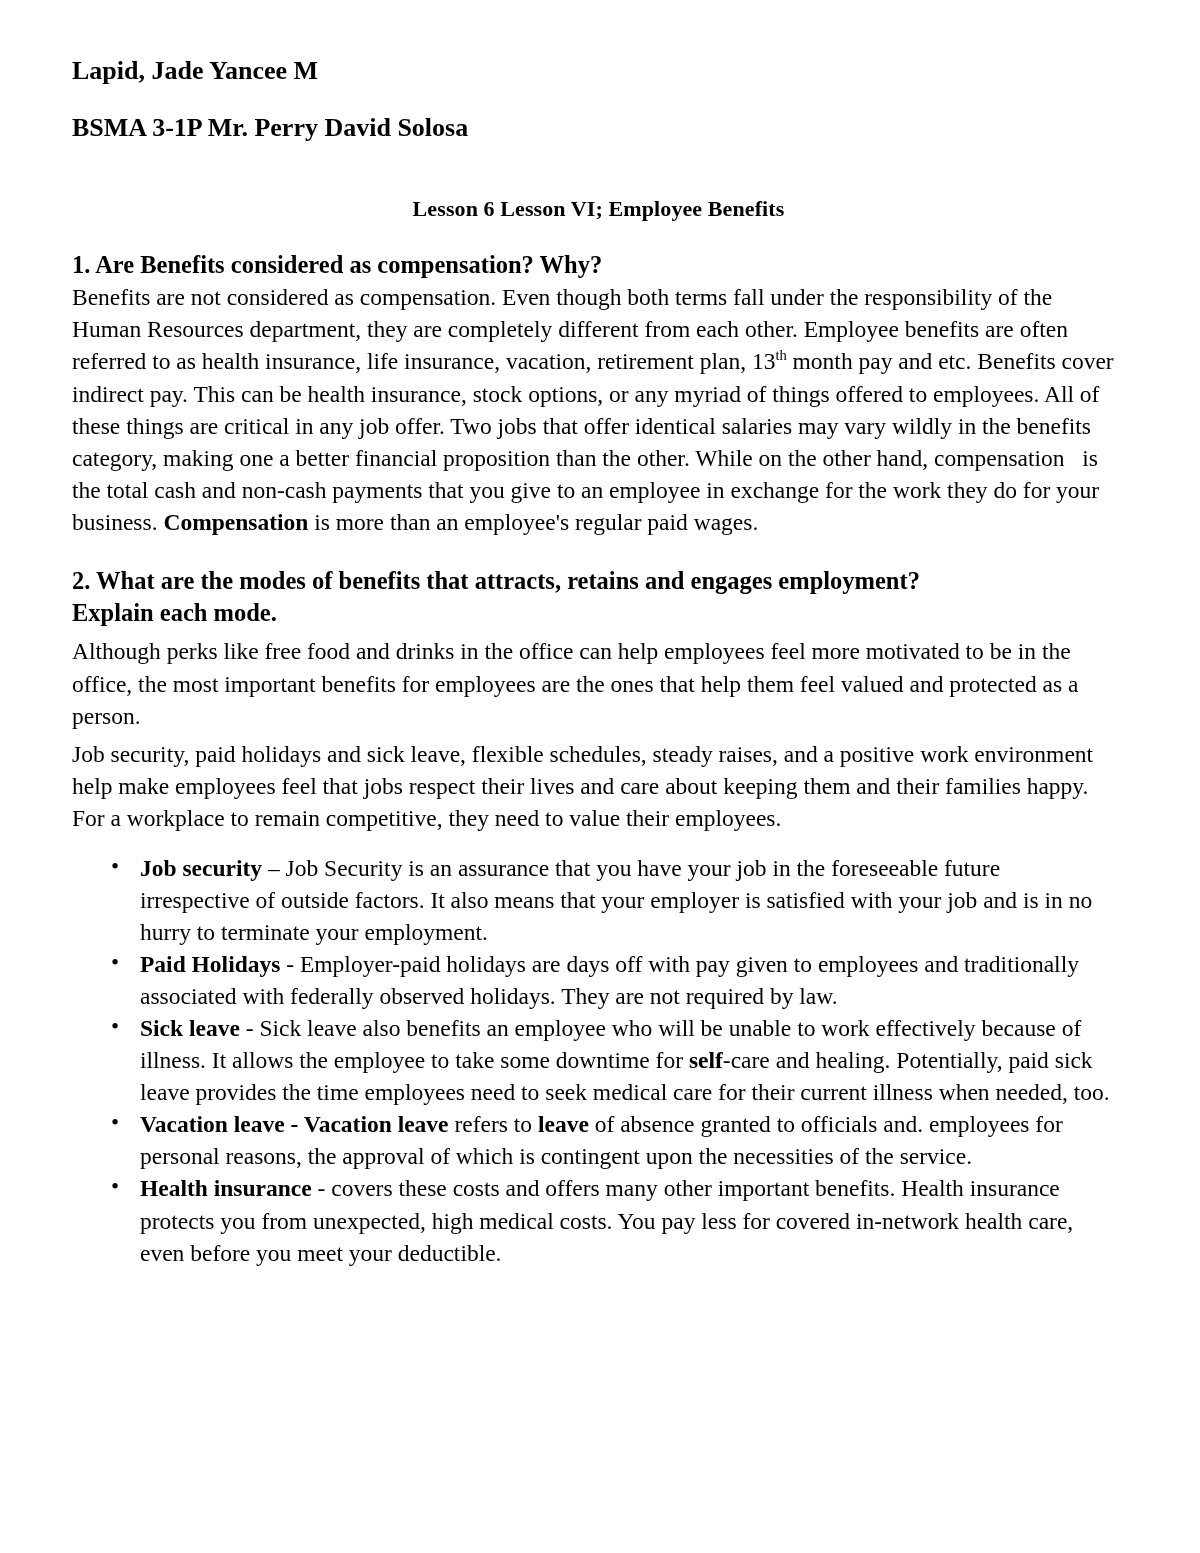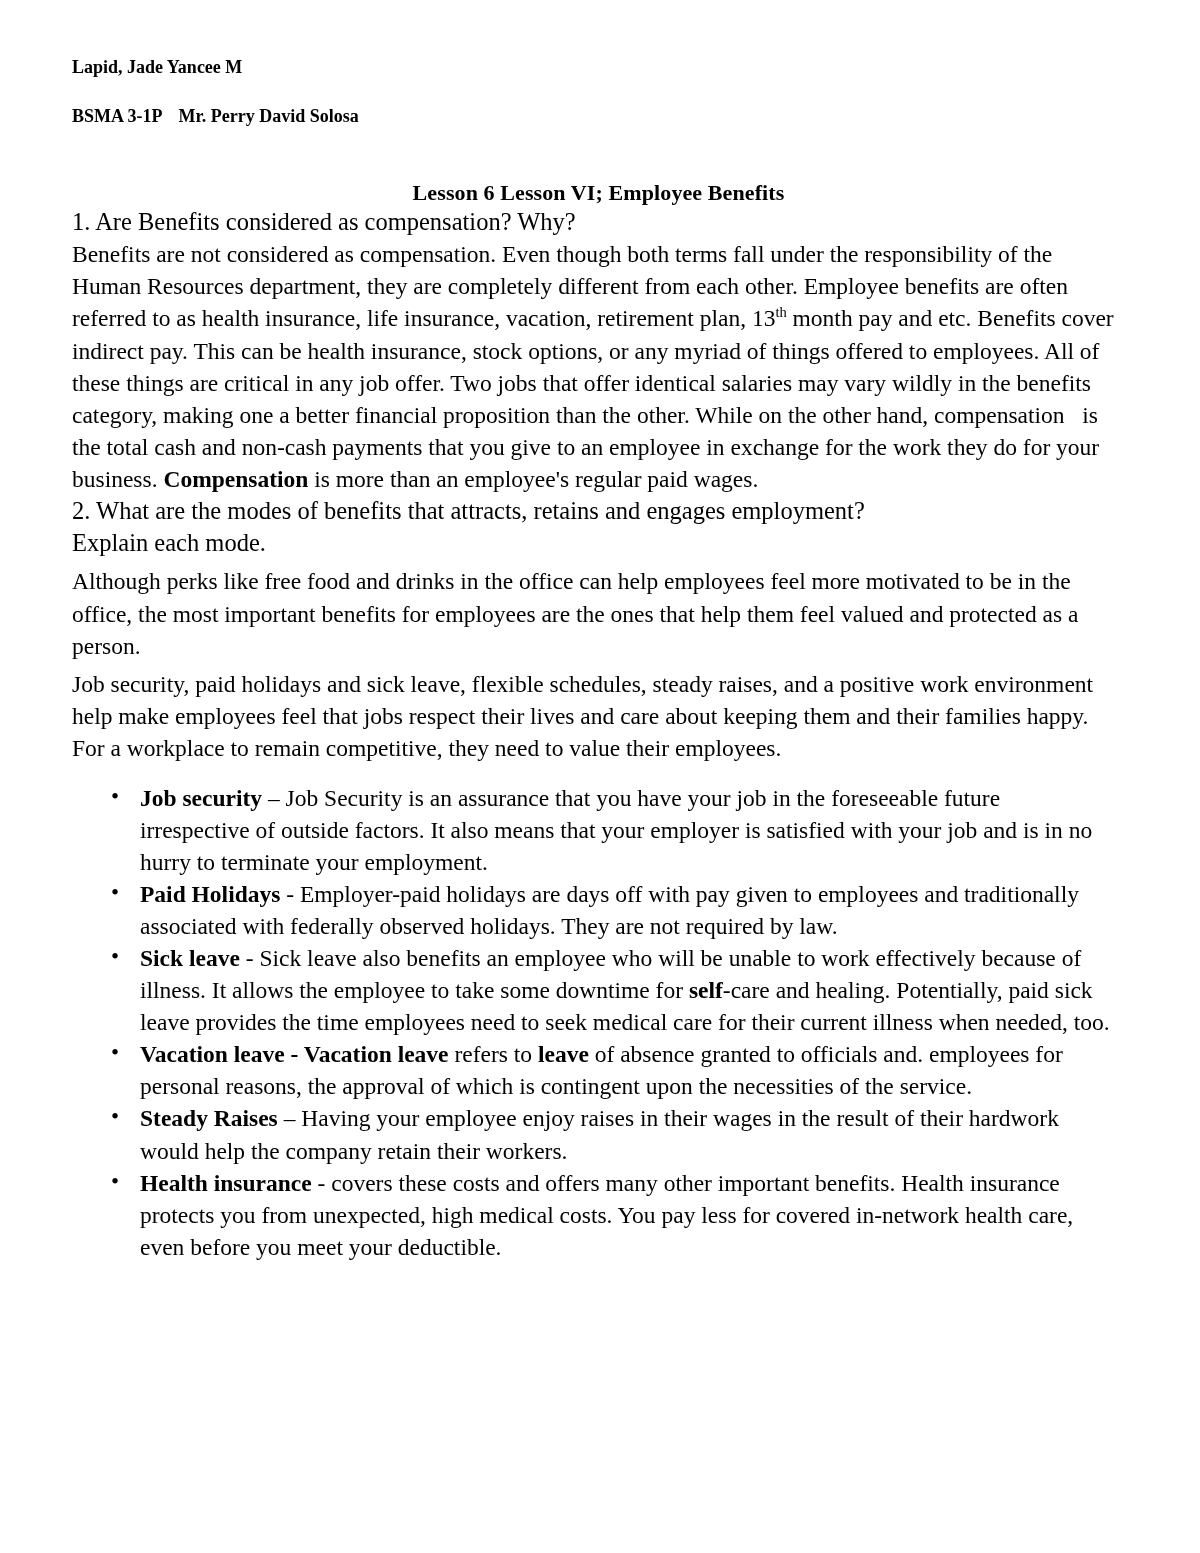--- a/index.html
+++ b/index.html
@@ -16,44 +16,45 @@
   }
   .page {
     position: relative;
     width: 1200px;
     height: 1553px;
     background: #ffffff;
     box-sizing: border-box;
     padding: 52px 75px 0 72px;
   }
   .hdr-line {
-    font-size: 18px;
+    font-size: 26px;
     font-weight: bold;
     line-height: 1.0;
-    margin: 0 16px 0 0;
+    margin: 0 5px 0 0;
   }
   .hdr-name {
     padding-top: 6px;
   }
   .hdr-row {
     display: flex;
     align-items: baseline;
     margin-top: 31px;
     font-family: Liberation Serif, serif;
   }
   .doc-title {
     text-align: center;
     font-size: 22px;
     font-weight: bold;
     margin-top: 55px;
     letter-spacing: 0.1px;
   }
   .question {
     font-size: 24.5px;
-    font-weight: normal;
+    font-weight: bold;
+    margin-top: 27px;
     line-height: 1.32;
   }
   .para {
     font-size: 23.5px;
     line-height: 1.365;
     text-align: left;
   }
   .para.tight {
     margin-top: 6px;
   }
@@ -122,20 +123,17 @@
     <li>
       <b>Paid Holidays</b><span> - Employer-paid holidays are days off with pay given to employees and traditionally associated with federally observed holidays. They are not required by law.</span><b></b><span></span>
     </li>
     <li>
       <b>Sick leave</b><span> - Sick leave also benefits an employee who will be unable to work effectively because of illness. It allows the employee to take some downtime for </span><b>self</b><span>-care and healing. Potentially, paid sick leave provides the time employees need to seek medical care for their current illness when needed, too.</span>
     </li>
     <li>
       <b>Vacation leave - Vacation leave</b><span> refers to </span><b>leave</b><span> of absence granted to officials and. employees for personal reasons, the approval of which is contingent upon the necessities of the service.</span>
     </li>
     <li>
-      <b>Steady Raises</b><span> – Having your employee enjoy raises in their wages in the result of their hardwork would help the company retain their workers.</span><b></b><span></span>
-    </li>
-    <li>
       <b>Health insurance</b><span> - covers these costs and offers many other important benefits. Health insurance protects you from unexpected, high medical costs. You pay less for covered in-network health care, even before you meet your deductible.</span><b></b><span></span>
     </li>
   </ul>
 
 </div>
 
 </body></html>

